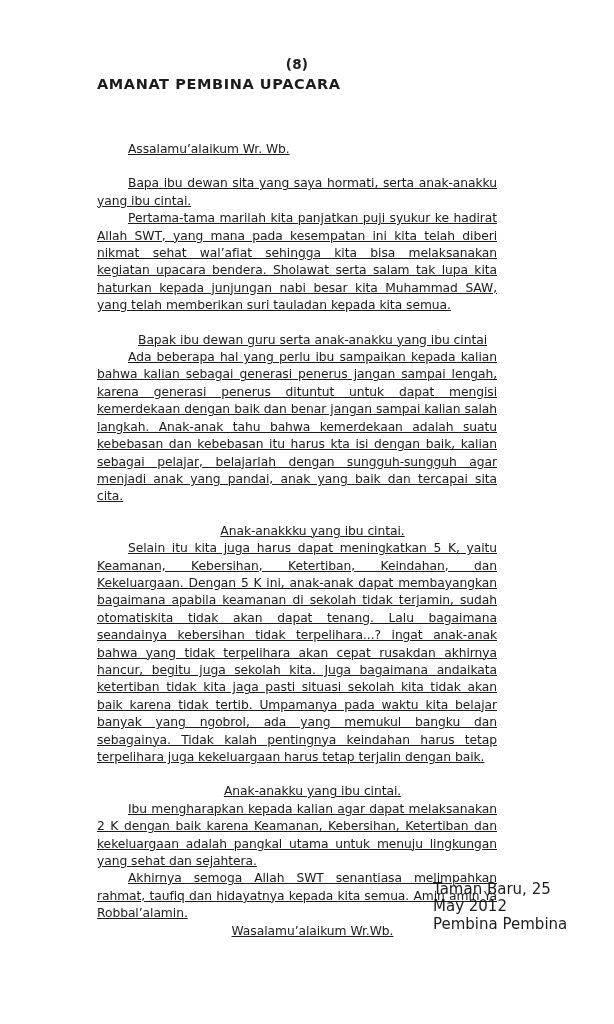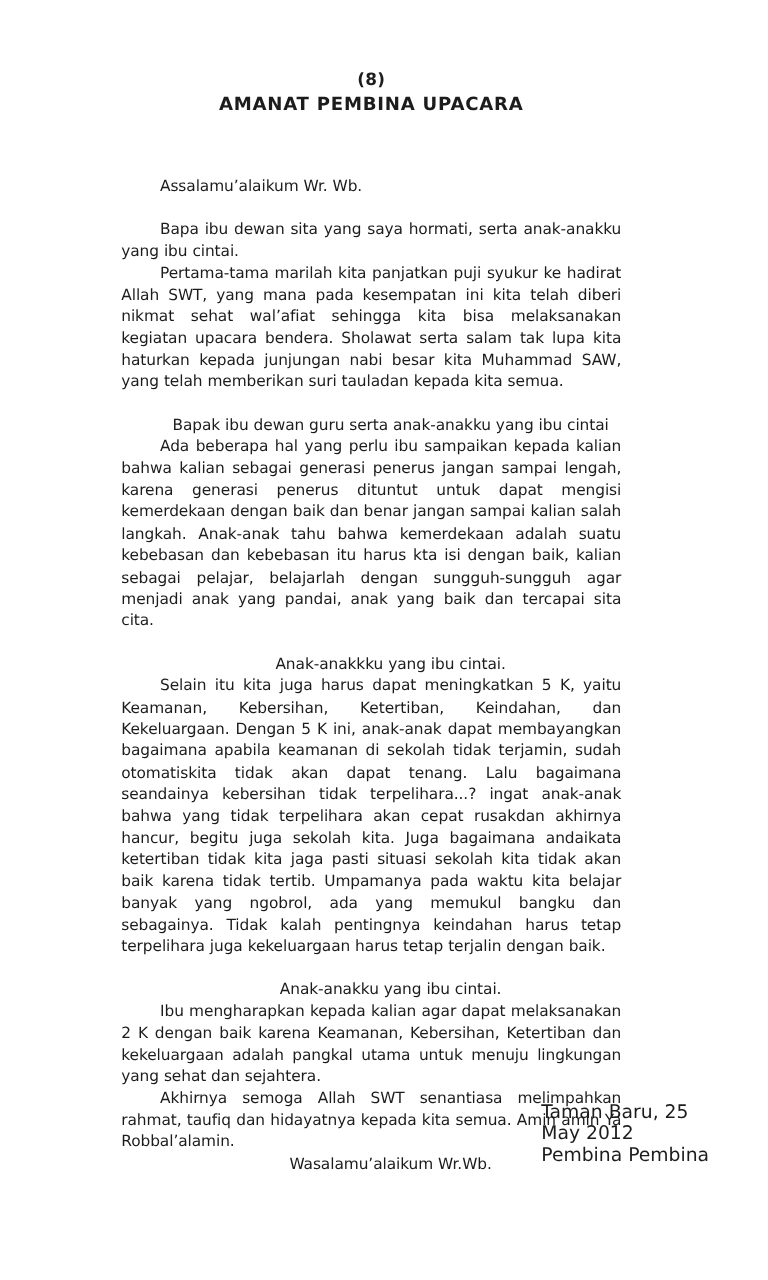--- a/index.html
+++ b/index.html
@@ -29,41 +29,42 @@
   }
   .doc-number {
     text-align: center;
     font-weight: bold;
     font-size: 13.5px;
     letter-spacing: 0.2px;
     line-height: 1.25;
     margin: 0 0 2px 0;
   }
   .doc-title {
-    text-align: center;
+    text-align: left;
     font-weight: bold;
     font-size: 14.5px;
     letter-spacing: 0.6px;
     line-height: 1.25;
     margin: 0;
   }
   .body-block {
     margin-top: 48px;
   }
   p.para {
     margin: 0;
     font-size: 12.3px;
     line-height: 17.4px;
     text-align: justify;
     text-justify: inter-word;
     letter-spacing: -0.06px;
     word-spacing: 0.1px;
   }
   p.para.indent {
     text-indent: 31px;
+    text-decoration: underline;
   }
   p.para.plain {
     text-align: center;
   }
   .gap-lg { height: 17px; }
   .signature {
     position: absolute;
     left: 433px;
     top: 881px;
     width: 130px;

